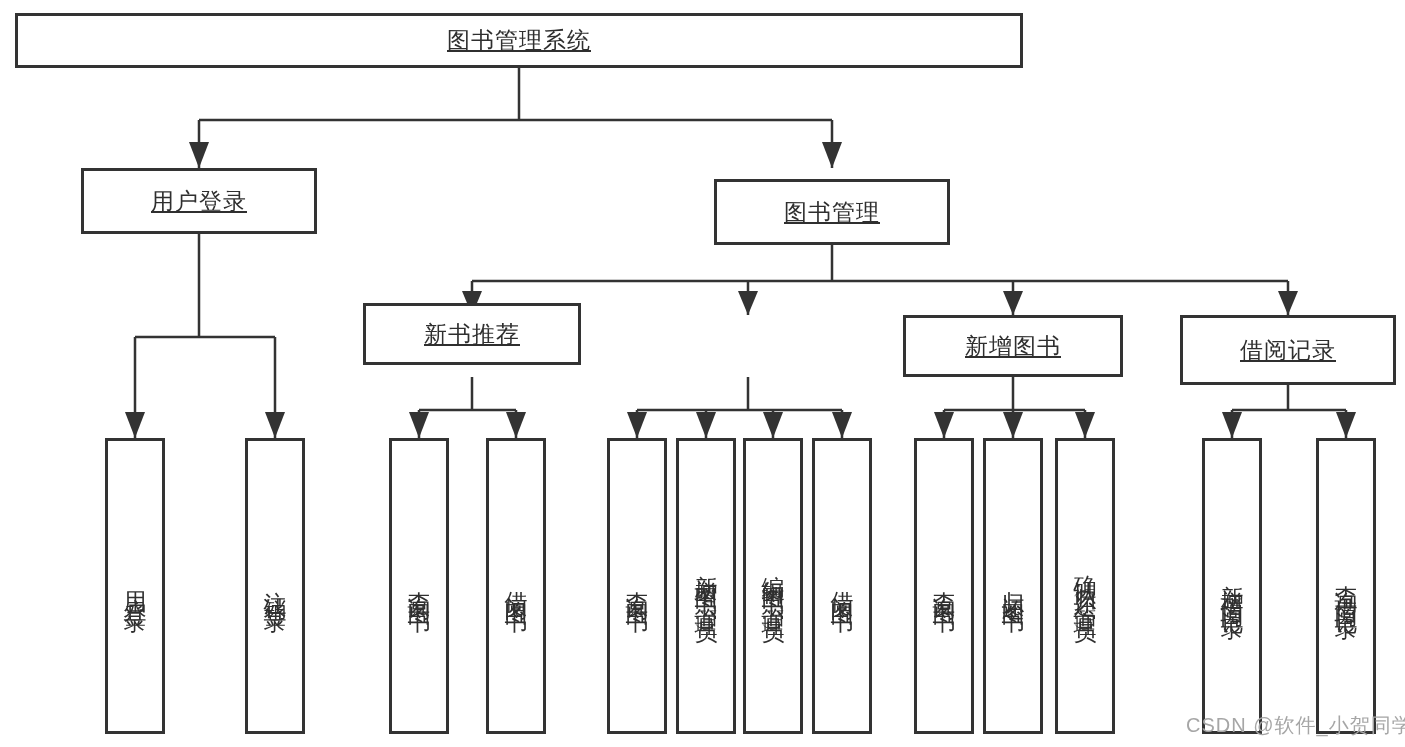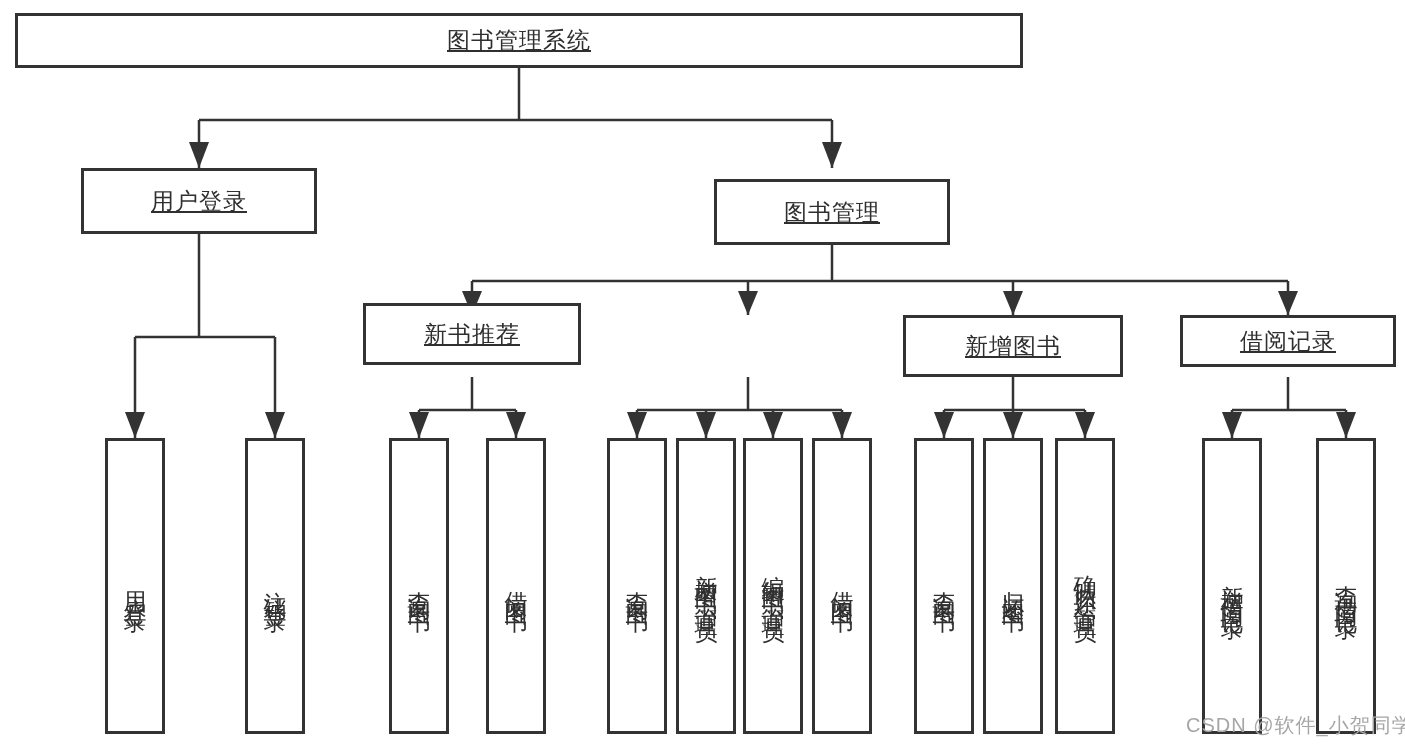--- a/index.html
+++ b/index.html
@@ -110,21 +110,21 @@
   <div class="box" style="left:714px;top:179px;width:236px;height:66px">
     <span class="hlabel">图书管理</span>
   </div>
 
   <div class="box" style="left:363px;top:303px;width:218px;height:62px">
     <span class="hlabel">新书推荐</span>
   </div>
   <div class="box" style="left:903px;top:315px;width:220px;height:62px">
     <span class="hlabel">新增图书</span>
   </div>
-  <div class="box" style="left:1180px;top:315px;width:216px;height:52px">
+  <div class="box" style="left:1180px;top:315px;width:216px;height:70px">
     <span class="hlabel">借阅记录</span>
   </div>
 
   <div class="box vbox" style="left:105px">
     <span class="vtext">用户登录</span>
   </div>
   <div class="box vbox" style="left:245px">
     <span class="vtext">注销登录</span>
   </div>
 

